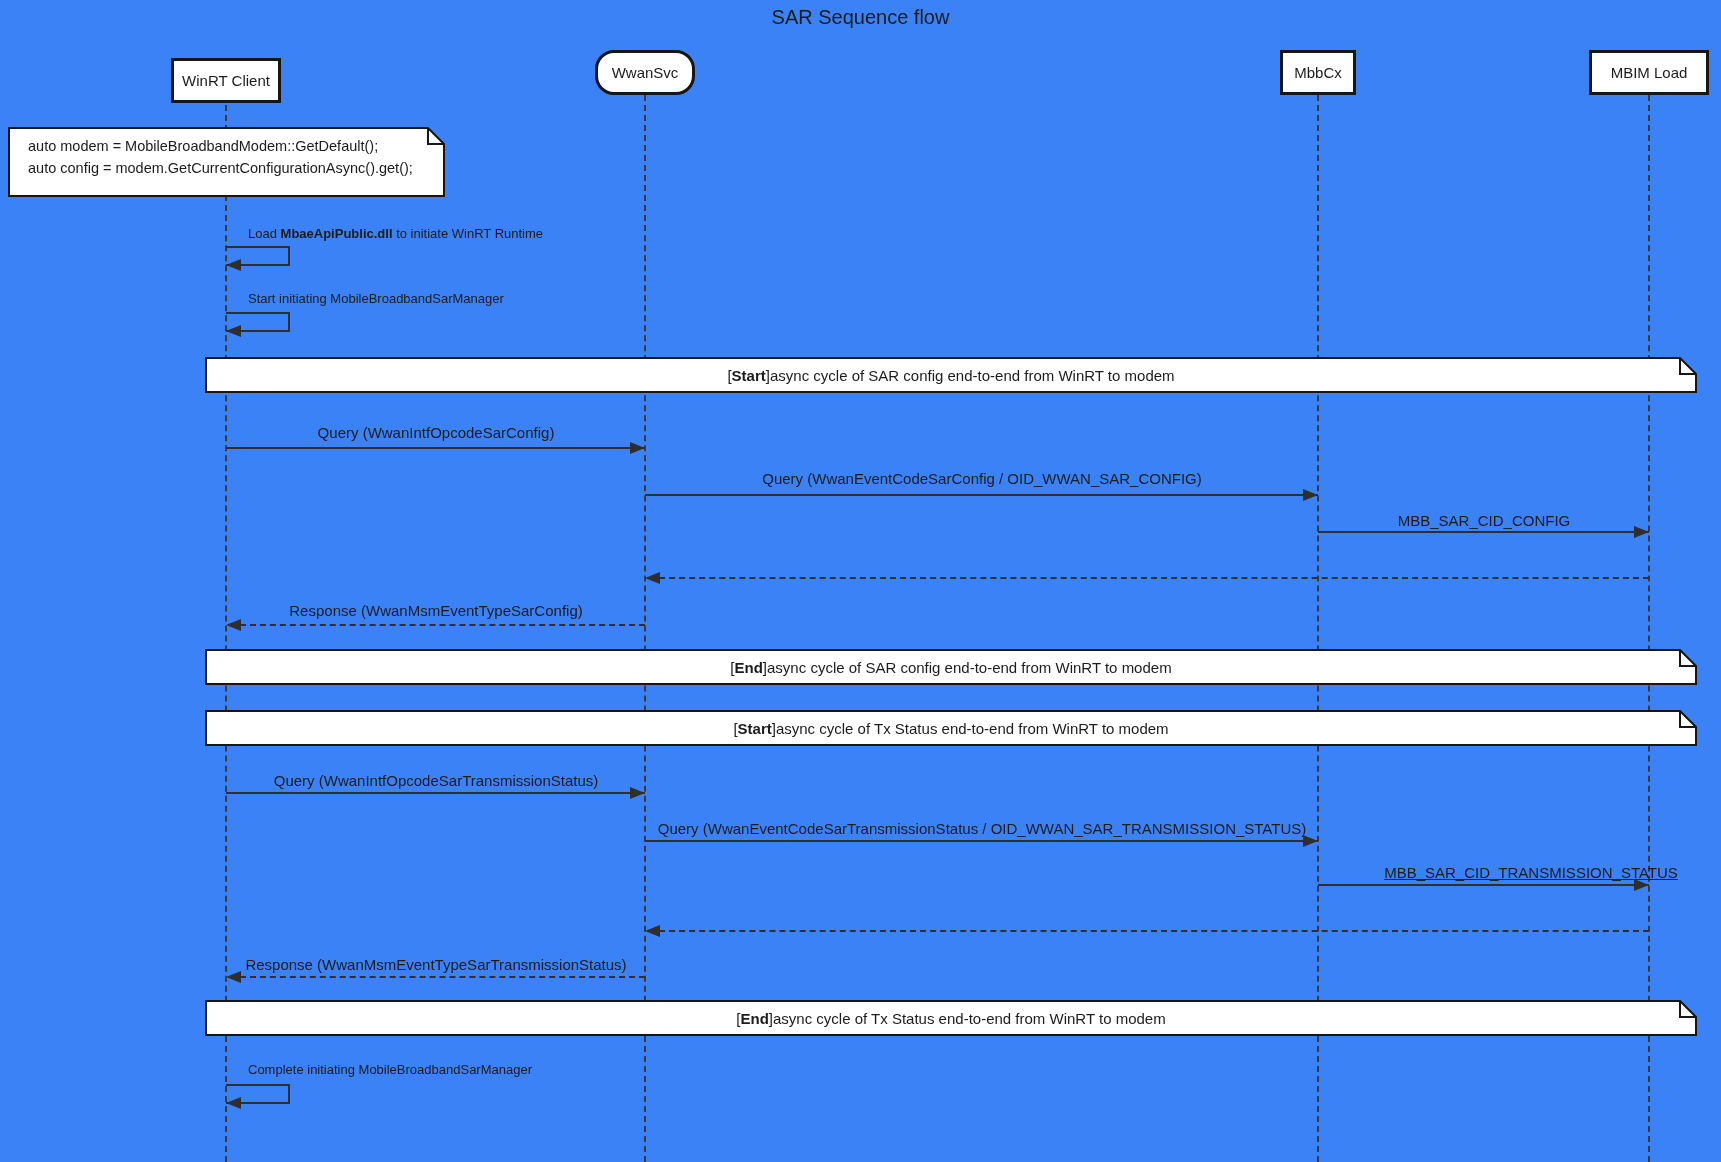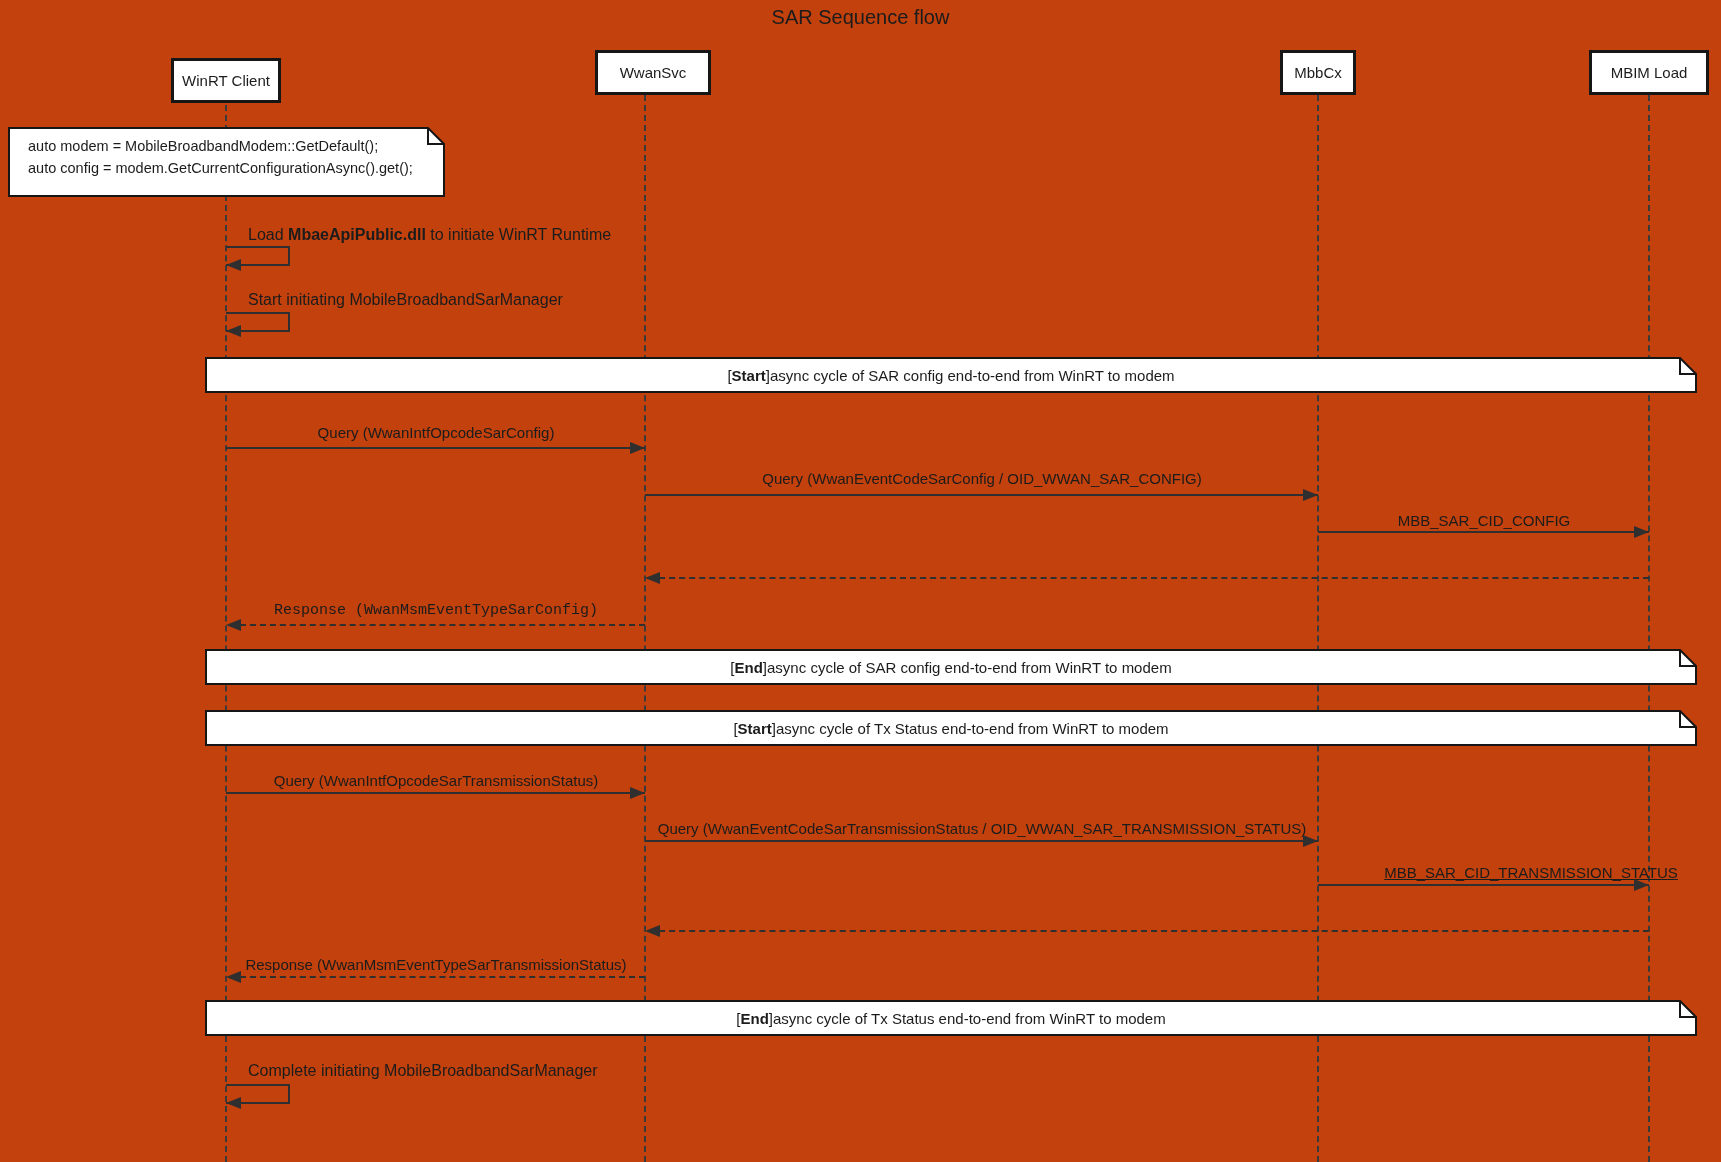--- a/index.html
+++ b/index.html
@@ -1,57 +1,57 @@
 <!DOCTYPE html>
 <html><head>
 <meta charset="utf-8">
 <style>
   html,body{margin:0;padding:0;background:#fff;}
   .canvas{
-    position:relative;width:1721px;height:1162px;background:#c2410c;
+    position:relative;width:1721px;height:1162px;background:#3b82f6;
     font-family:"Liberation Sans",sans-serif;color:#1c1c1c;overflow:hidden;
   }
   .title{position:absolute;top:6px;left:0;width:100%;text-align:center;font-size:20px;}
   .pbox{
     position:absolute;top:50px;height:45px;border:3px solid #161616;background:#fff;
     display:flex;align-items:center;justify-content:center;font-size:15px;z-index:2;box-sizing:border-box;
   }
   .lifeline{position:absolute;top:95px;height:1067px;width:0;border-left:2px dashed #3a3a3a;z-index:0;}
   .shape{position:absolute;z-index:2;text-decoration:underline;}
   .shape svg{display:block;}
   .txt{position:absolute;left:0;top:0;right:0;bottom:0;}
   .note-txt{padding:9px 0 0 20px;font-size:14.5px;line-height:1.5;}
   .frame-txt{display:flex;align-items:center;justify-content:center;font-size:15px;}
   .frame-txt b{font-weight:bold;}
   .mline{position:absolute;border-top:2px solid #2f2f2f;z-index:3;}
   .mline.dash{border-top-style:dashed;}
   .ah{position:absolute;width:0;height:0;border-top:6px solid transparent;border-bottom:6px solid transparent;z-index:3;}
   .ah.r{border-left:15px solid #2f2f2f;}
   .ah.l{border-right:15px solid #2f2f2f;}
   .mlabel{position:absolute;white-space:nowrap;font-size:15px;transform:translateX(-50%);z-index:3;}
-  .slabel{position:absolute;white-space:nowrap;font-size:16px;z-index:3;}
+  .slabel{position:absolute;white-space:nowrap;font-size:13px;z-index:3;}
   .slabel b{font-weight:bold;}
   .loop{position:absolute;width:64px;height:20px;border:2px solid #2f2f2f;border-left:none;box-sizing:border-box;z-index:3;}
 </style>
 </head>
 <body>
 
 <div class="canvas">
 
   <div class="title">SAR Sequence flow</div>
 
   <div class="lifeline" style="left:225px;"></div>
   <div class="lifeline" style="left:644px;"></div>
   <div class="lifeline" style="left:1317px;"></div>
   <div class="lifeline" style="left:1648px;"></div>
 
   <div class="pbox" style="left:171px;width:110px;margin-top:8px;">
     <span>WinRT Client</span>
   </div>
-  <div class="pbox" style="left:595px;width:116px;">
+  <div class="pbox" style="left:595px;width:100px;border-radius:19px;">
     <span>WwanSvc</span>
   </div>
   <div class="pbox" style="left:1280px;width:76px;">
     <span>MbbCx</span>
   </div>
   <div class="pbox" style="left:1589px;width:120px;">
     <span>MBIM Load</span>
   </div>
 
   <div class="shape" style="left:8px;top:127px;width:437px;height:70px;">
@@ -94,21 +94,21 @@
   <div class="mline" style="left:645px;top:494px;width:673px;"></div>
   <div class="ah r" style="left:1303px;top:489px;"></div>
 
   <div class="mlabel" style="left:1484px;top:512px;">MBB_SAR_CID_CONFIG</div>
   <div class="mline" style="left:1318px;top:531px;width:331px;"></div>
   <div class="ah r" style="left:1634px;top:526px;"></div>
 
   <div class="mline dash" style="left:649px;top:577px;width:1000px;"></div>
   <div class="ah l" style="left:645px;top:572px;"></div>
 
-  <div class="mlabel" style="left:436px;top:602px;font-family:Liberation Mono, monospace;">Response (WwanMsmEventTypeSarConfig)</div>
+  <div class="mlabel" style="left:436px;top:602px;">Response (WwanMsmEventTypeSarConfig)</div>
   <div class="mline dash" style="left:230px;top:624px;width:415px;"></div>
   <div class="ah l" style="left:226px;top:619px;"></div>
 
   <div class="shape" style="left:205px;top:649px;width:1492px;height:36px;">
     <svg width="1492" height="36" viewBox="0 0 1492 36">
       <path d="M1 1 H1475 L1491 17 V35 H1 Z" fill="#ffffff" stroke="#161616" stroke-width="2"></path>
       <path d="M1475 1 V17 H1491" fill="none" stroke="#161616" stroke-width="2"></path>
     </svg>
     <div class="txt frame-txt">
         <span>[</span>

